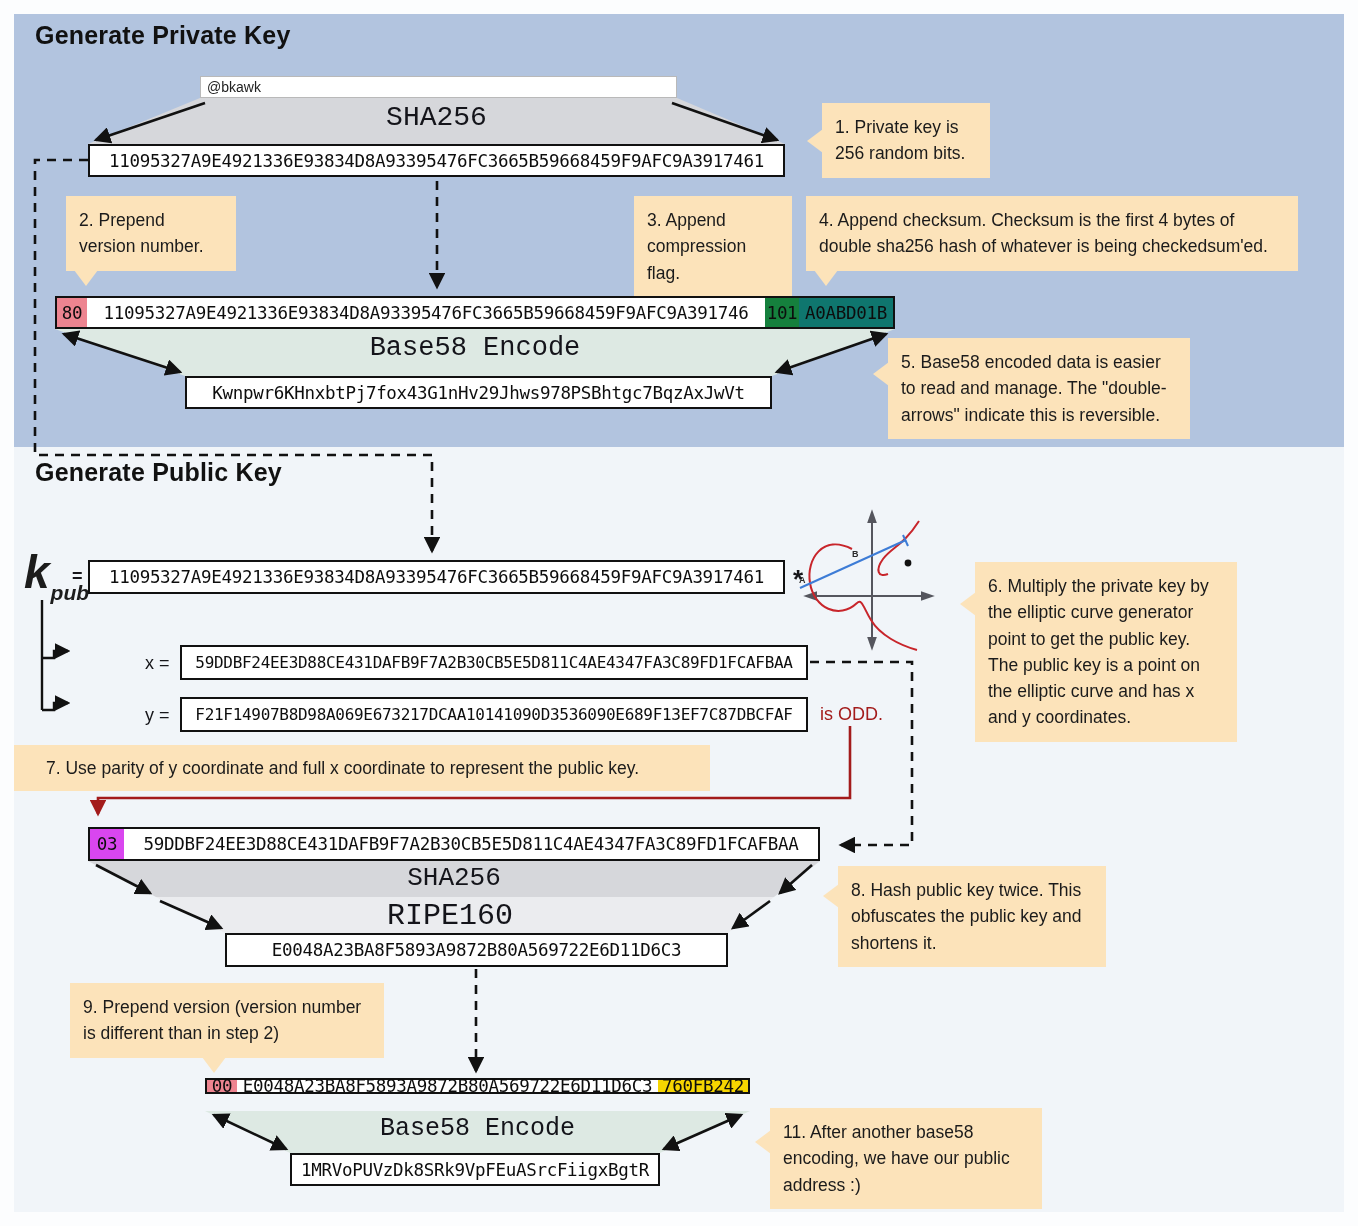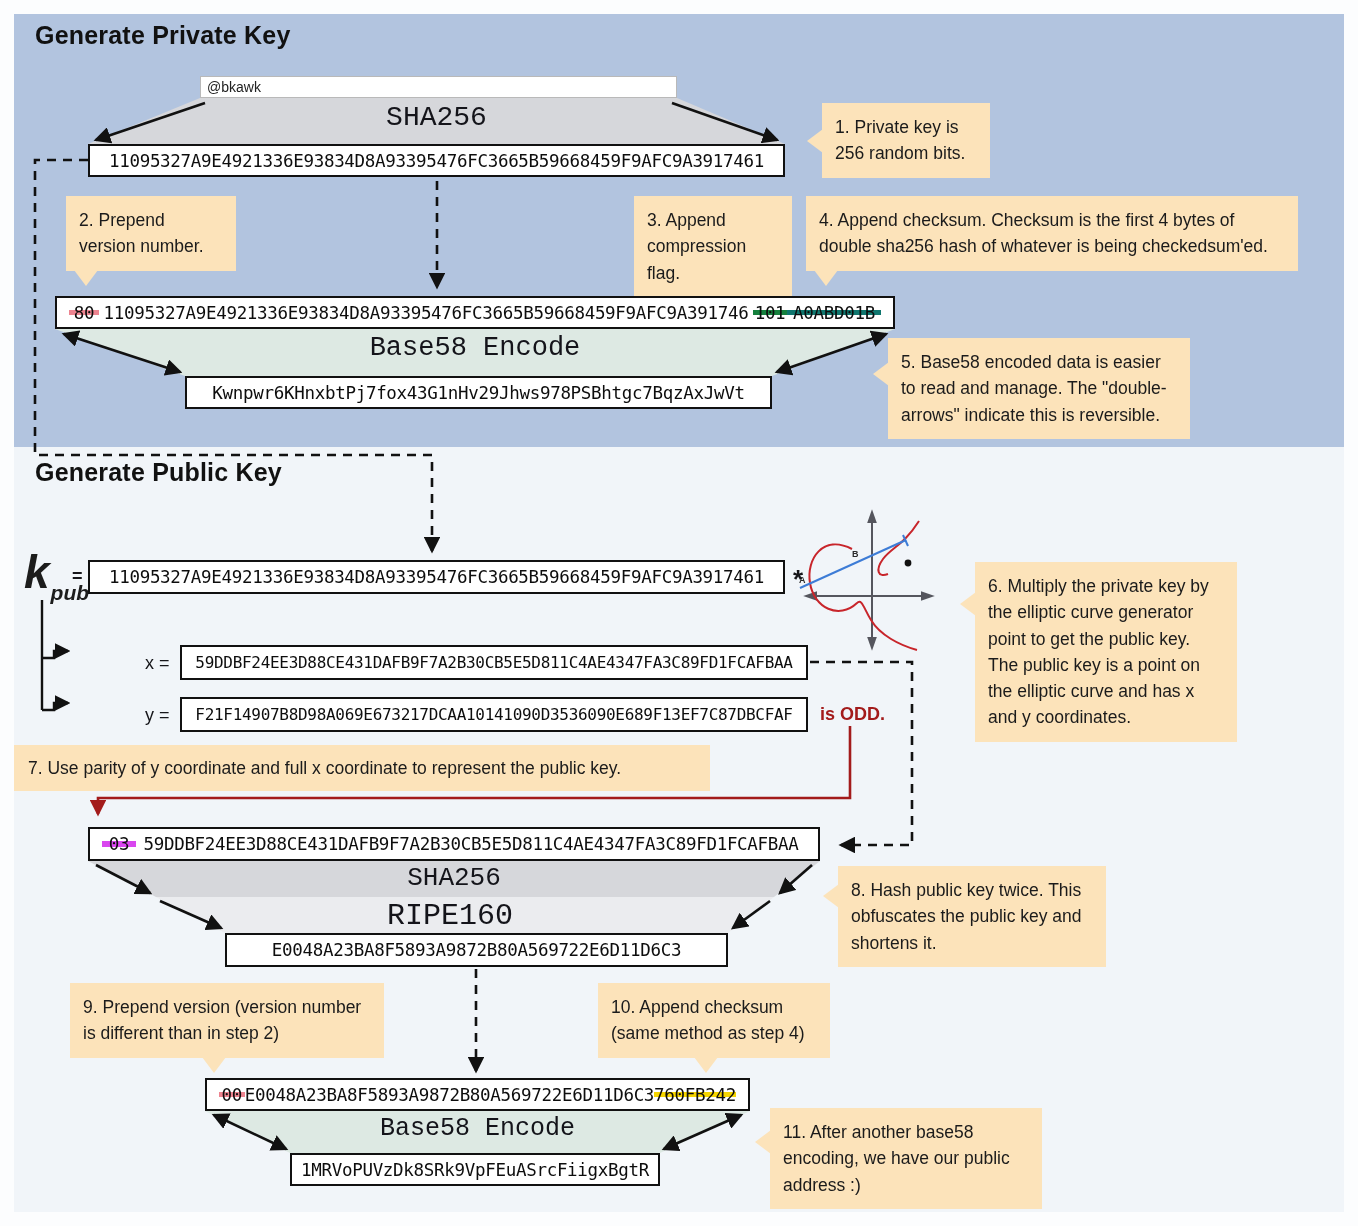--- a/index.html
+++ b/index.html
@@ -9,35 +9,35 @@
   #panel-private{left:14px;top:14px;width:1330px;height:433px;background:#b2c4df;}
   #panel-public{left:14px;top:447px;width:1330px;height:765px;background:#f1f5f9;}
   #connectors{position:absolute;left:0;top:0;z-index:1;pointer-events:none;}
   .abs{position:absolute;z-index:2;}
   .section-title{font-size:25px;font-weight:600;color:#111;letter-spacing:.2px;}
   .funnel-label{text-align:center;font-family:Liberation Mono, monospace;color:#14141a;z-index:2;position:absolute;}
   .hexbox{position:absolute;z-index:2;background:#fff;border:2px solid #111;box-sizing:border-box;
           display:flex;align-items:center;justify-content:center;white-space:nowrap;
           font-family:"DejaVu Sans Mono",monospace;font-size:17.5px;letter-spacing:-0.3px;color:#0d0d0d;}
   .hexbox.fs16{font-size:16px;}
-  .segrow{padding:12px;justify-content:flex-start;}
+  .segrow{padding:0;justify-content:flex-start;}
   .seg{height:100%;display:flex;align-items:center;justify-content:center;}
   .seg-body{flex:1;}
   .callout{position:absolute;z-index:2;background:#fce3ba;padding:11px 13px;box-sizing:border-box;
            font-size:17.5px;line-height:1.5;color:#1b1b1b;}
   .tail-left::before{content:"";position:absolute;left:-15px;top:var(--ty,22px);width:0;height:0;
            border-style:solid;border-color:transparent;border-width:12px 16px 12px 0;border-right-color:#fce3ba;}
   .tail-down::after{content:"";position:absolute;bottom:-15px;left:var(--tx,20px);width:0;height:0;
            border-style:solid;border-color:transparent;border-width:16px 12px 0 12px;border-top-color:#fce3ba;}
   #seed-input{position:absolute;z-index:2;left:200px;top:76px;width:477px;height:22px;box-sizing:border-box;
            border:1px solid #b9b9b9;background:#fff;font:14px "Liberation Sans",sans-serif;padding:0 6px;color:#222;}
   .plainlabel{position:absolute;z-index:2;font-size:18px;color:#16161a;}
   .kpub-k{font:italic 600 46px "Liberation Sans",sans-serif;}
   .kpub-sub{font:italic 600 21px "Liberation Sans",sans-serif;position:relative;top:12px;left:1px;}
-  .odd{color:#a31b1b;font-weight:700;}
+  .odd{color:#a31b1b;font-weight:400;}
   .mul{font-size:26px;font-weight:700;}
 </style>
 </head>
 <body>
 
 <div id="stage">
 
   <div id="panel-private" class="panel"></div>
   <div id="panel-public" class="panel"></div>
 
@@ -138,38 +138,37 @@
 
   <div class="callout tail-left" style="left:975px;top:562px;width:262px;--ty:30px">6. Multiply the private key by the elliptic curve generator point to get the public key. The public key is a point on the elliptic curve and has x and y coordinates.</div>
 
   <div class="plainlabel" style="left:145px;top:653px">x =</div>
   <div class="hexbox fs16" style="left:180px;top:645px;width:628px;height:35px">59DDBF24EE3D88CE431DAFB9F7A2B30CB5E5D811C4AE4347FA3C89FD1FCAFBAA</div>
 
   <div class="plainlabel" style="left:145px;top:705px">y =</div>
   <div class="hexbox fs16" style="left:180px;top:697px;width:628px;height:35px">F21F14907B8D98A069E673217DCAA10141090D3536090E689F13EF7C87DBCFAF</div>
   <div class="plainlabel odd" style="left:820px;top:704px">is ODD.</div>
 
-  <div class="callout" style="left:14px;top:745px;width:696px;padding:10px 14px">7. Use parity of y coordinate and full x coordinate to represent the public key.</div>
+  <div class="callout" style="left:14px;top:745px;width:696px;padding:10px 32px">7. Use parity of y coordinate and full x coordinate to represent the public key.</div>
 
   <div class="hexbox segrow" style="left:88px;top:827px;width:732px;height:34px">
     <div class="seg" style="width:34px;background:#d946ef">03</div>
     <div class="seg seg-body">59DDBF24EE3D88CE431DAFB9F7A2B30CB5E5D811C4AE4347FA3C89FD1FCAFBAA</div>
   </div>
 
   <div class="funnel-label" style="left:88px;top:863px;width:732px;font-size:26px">SHA256</div>
   <div class="funnel-label" style="left:84px;top:899px;width:732px;font-size:30px">RIPE160</div>
 
   <div class="callout tail-left" style="left:838px;top:866px;width:268px;--ty:18px">8. Hash public key twice. This obfuscates the public key and shortens it.</div>
 
   <div class="hexbox" style="left:225px;top:933px;width:503px;height:34px">E0048A23BA8F5893A9872B80A569722E6D11D6C3</div>
 
   <div class="callout tail-down" style="left:70px;top:983px;width:314px;--tx:132px">9. Prepend version (version number is different than in step 2)</div>
-  <div class="callout tail-down" style="left:598px;top:983px;width:232px;--tx:96px">10. Append checksum (same method as step 4)</div>
 
-  <div class="hexbox segrow" style="left:205px;top:1078px;width:545px;height:33px">
+  <div class="hexbox segrow" style="left:205px;top:1078px;width:545px;height:16px">
     <div class="seg" style="width:30px;background:#ed8490">00</div>
     <div class="seg seg-body">E0048A23BA8F5893A9872B80A569722E6D11D6C3</div>
     <div class="seg" style="width:90px;background:#f6d500">760FB242</div>
   </div>
 
   <div class="funnel-label" style="left:205px;top:1114px;width:545px;font-size:25px">Base58 Encode</div>
 
   <div class="hexbox" style="left:290px;top:1153px;width:370px;height:33px">1MRVoPUVzDk8SRk9VpFEuASrcFiigxBgtR</div>
 
   <div class="callout tail-left" style="left:770px;top:1108px;width:272px;--ty:22px">11. After another base58 encoding, we have our public address :)</div>

